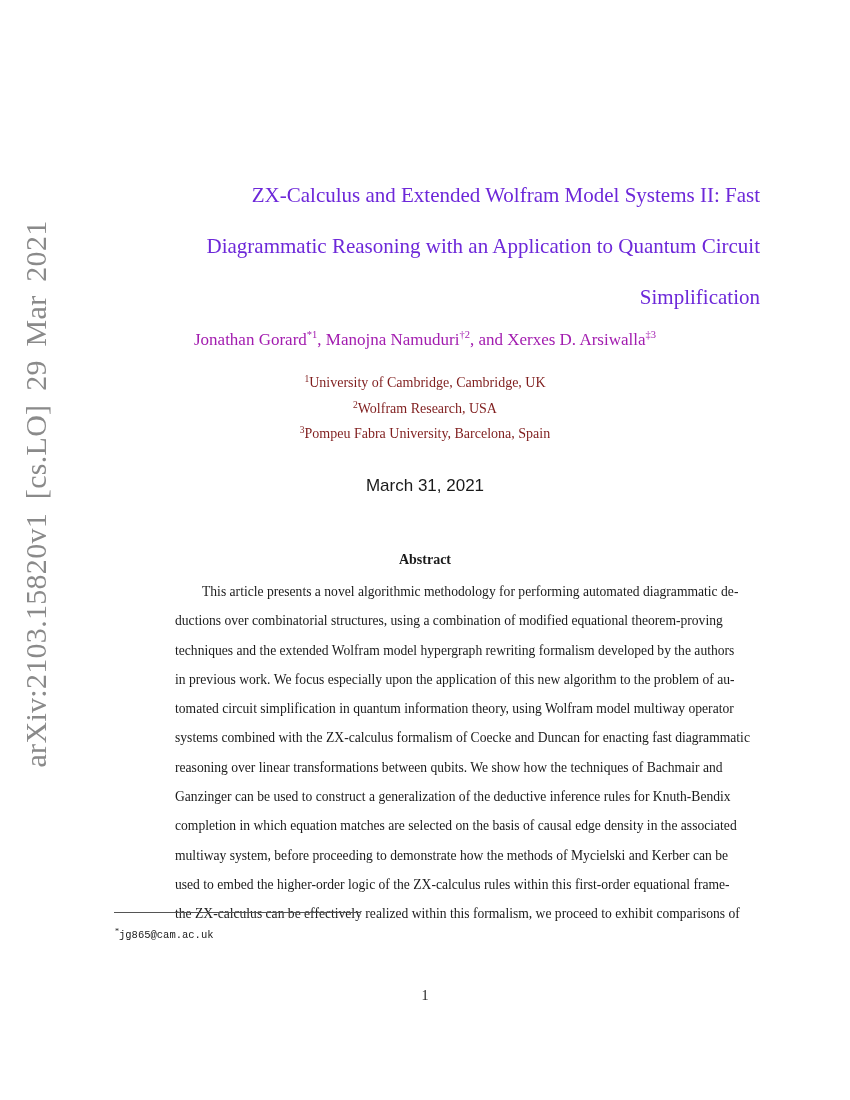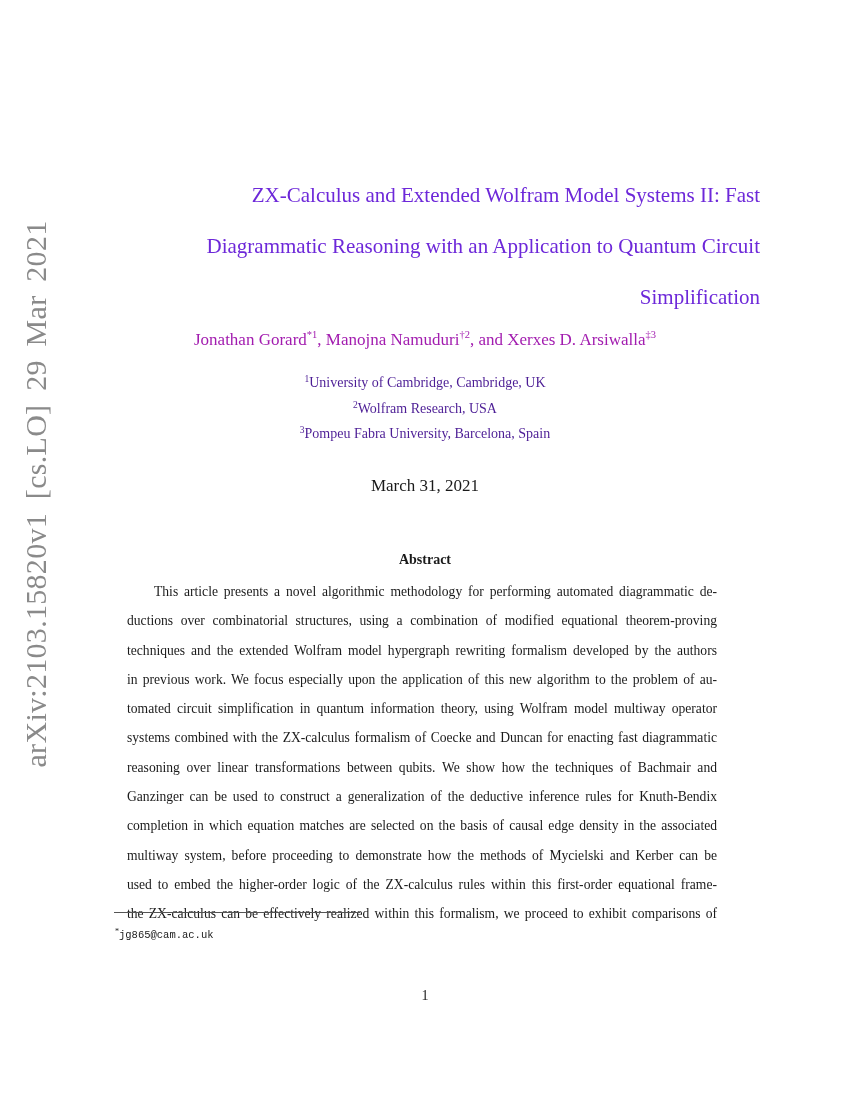--- a/index.html
+++ b/index.html
@@ -15,32 +15,32 @@
 
     .title { position: absolute; left: 90px; top: 170px; width: 670px; text-align: right;
              font-family: "Liberation Serif", serif; font-size: 21px; line-height: 51px; color: #6d28d9; }
     .title div { white-space: nowrap; }
 
     .authors { position: absolute; left: 100px; top: 330px; width: 650px; text-align: center;
                font-family: "Liberation Serif", serif; font-size: 17px; color: #a21caf; white-space: nowrap; }
     .authors sup { font-size: 10.5px; vertical-align: 7px; line-height: 0; }
 
     .affils { position: absolute; left: 100px; top: 370px; width: 650px; text-align: center;
-              font-family: "Liberation Serif", serif; font-size: 14px; line-height: 25.5px; color: #4c1d95; }
+              font-family: "Liberation Serif", serif; font-size: 14px; line-height: 25.5px; color: #7f1d1d; }
     .affils sup { font-size: 9.5px; vertical-align: 5px; line-height: 0; }
 
     .date { position: absolute; left: 100px; top: 476px; width: 650px; text-align: center;
-            font-family: Liberation Serif, serif; font-size: 17px; color: #1a1a1a; }
+            font-family: Liberation Sans, sans-serif; font-size: 17px; color: #1a1a1a; }
 
     .abstract-heading { position: absolute; left: 100px; top: 552px; width: 650px; text-align: center;
                         font-family: "Liberation Serif", serif; font-weight: bold; font-size: 14px; color: #1a1a1a; }
 
     .abstract-body { position: absolute; left: 127px; top: 577px; width: 590px;
                      font-family: "Liberation Serif", serif; font-size: 13.6px; line-height: 29.3px; color: #1a1a1a; }
-    .abstract-body .line { display: block; text-align: justify; text-align-last: justify; white-space: nowrap; height: 29.3px; }
+    .abstract-body .line { display: block; text-align: justify; text-align-last: justify; white-space: nowrap; height: 29.3px; margin-left: 48px; }
     .abstract-body .line.first { padding-left: 27px; }
 
     .footnote-rule { position: absolute; left: 114px; top: 912px; width: 246px; height: 0;
                      border-top: 1px solid #555; }
     .footnotes { position: absolute; left: 115px; top: 915px; width: 400px;
                  font-family: "Liberation Mono", "DejaVu Sans Mono", monospace; font-size: 10.5px; line-height: 16.5px; color: #1a1a1a; margin-top: 12px; }
     .footnotes sup { font-family: "Liberation Serif", serif; font-size: 8px; vertical-align: 4px; line-height: 0; }
 
     .page-number { position: absolute; left: 400px; top: 988px; width: 50px; text-align: center;
                    font-family: "Liberation Serif", serif; font-size: 14px; color: #1a1a1a; }

